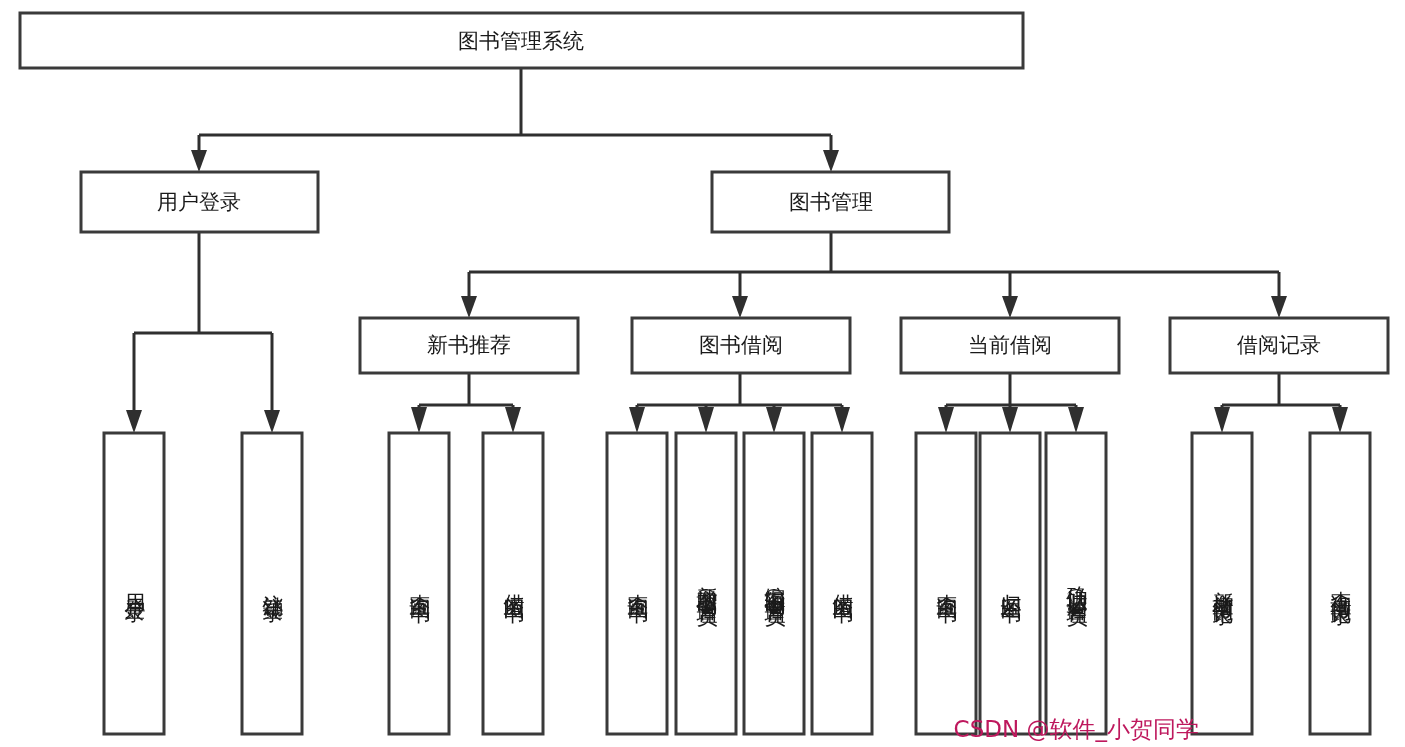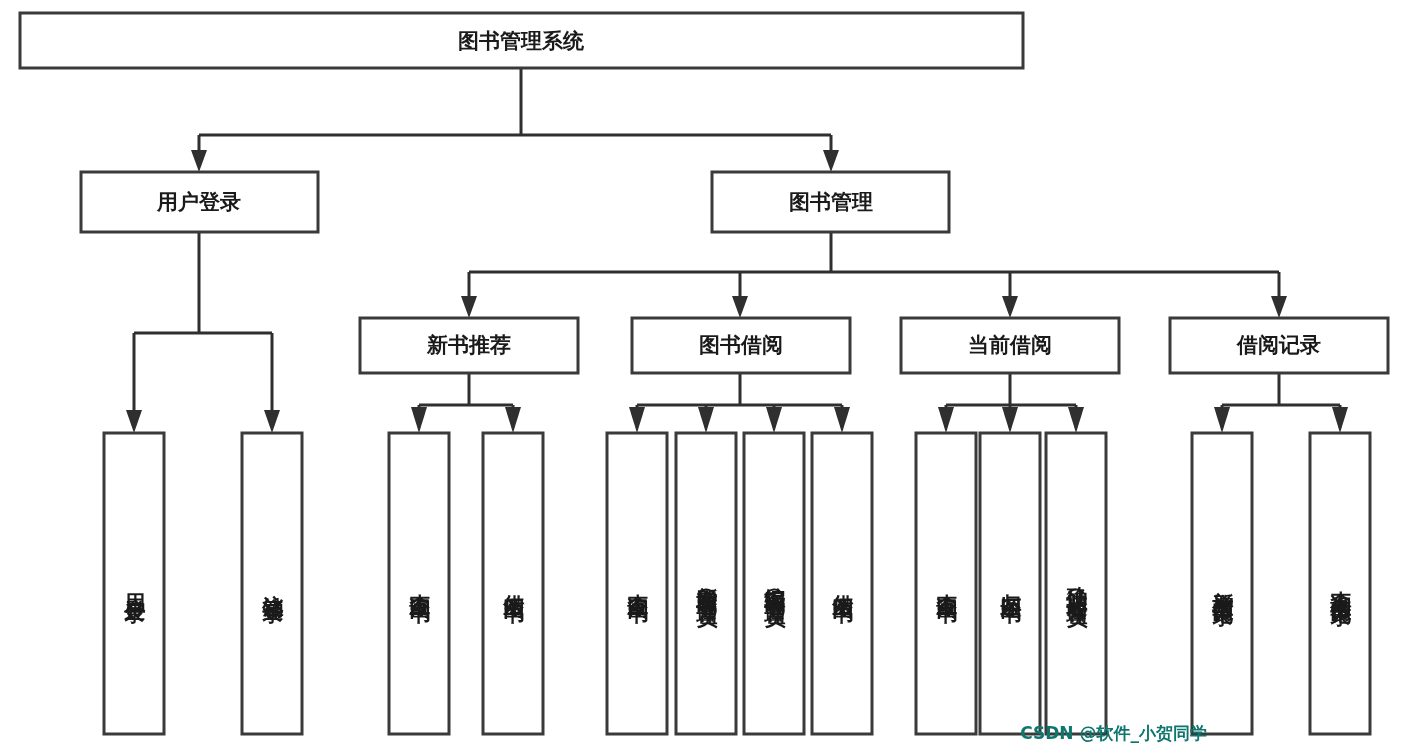--- a/index.html
+++ b/index.html
@@ -2,42 +2,42 @@
 <html><head>
 <meta charset="utf-8">
 <style>
   html,body{margin:0;padding:0;background:#ffffff;}
   body{
     width:1405px;height:747px;
     font-family:"DejaVu Sans","Liberation Sans",sans-serif;
     overflow:hidden;
     position:relative;
   }
-  #diagram-root{position:absolute;left:0;top:0;width:1207px;height:747px;font-weight:bold;}
+  #diagram-root{position:absolute;left:0;top:0;width:1207px;height:747px;}
   svg#tree-svg{display:block;width:1405px;height:747px;}
   .node-box{fill:#ffffff;stroke:#3a3a3a;stroke-width:3;}
   .node-label{
     font-family:"DejaVu Sans","Liberation Sans",sans-serif;
     font-size:21px;fill:#1a1a1a;
     dominant-baseline:middle;
   }
   .node-label.h{text-anchor:middle;}
   .node-label.v{
     writing-mode:vertical-rl;
     text-anchor:middle;
     letter-spacing:3px;
   }
   .link-line{stroke:#2f2f2f;stroke-width:3;fill:none;stroke-linecap:butt;}
   .arrow-head{fill:#2f2f2f;stroke:none;}
   .watermark{
     position:absolute;
-    right:0;bottom:2px;
+    right:8px;bottom:2px;
     font-family:"DejaVu Sans","Liberation Sans",sans-serif;
-    font-size:17px;
-    color:#0f766e;
+    font-size:23px;
+    color:#be185d;
     white-space:nowrap;
     user-select:none;
   }
 </style>
 </head>
 <body>
 
 <div id="diagram-root">
 
   <svg id="tree-svg" viewBox="0 0 1405 747" xmlns="http://www.w3.org/2000/svg">

